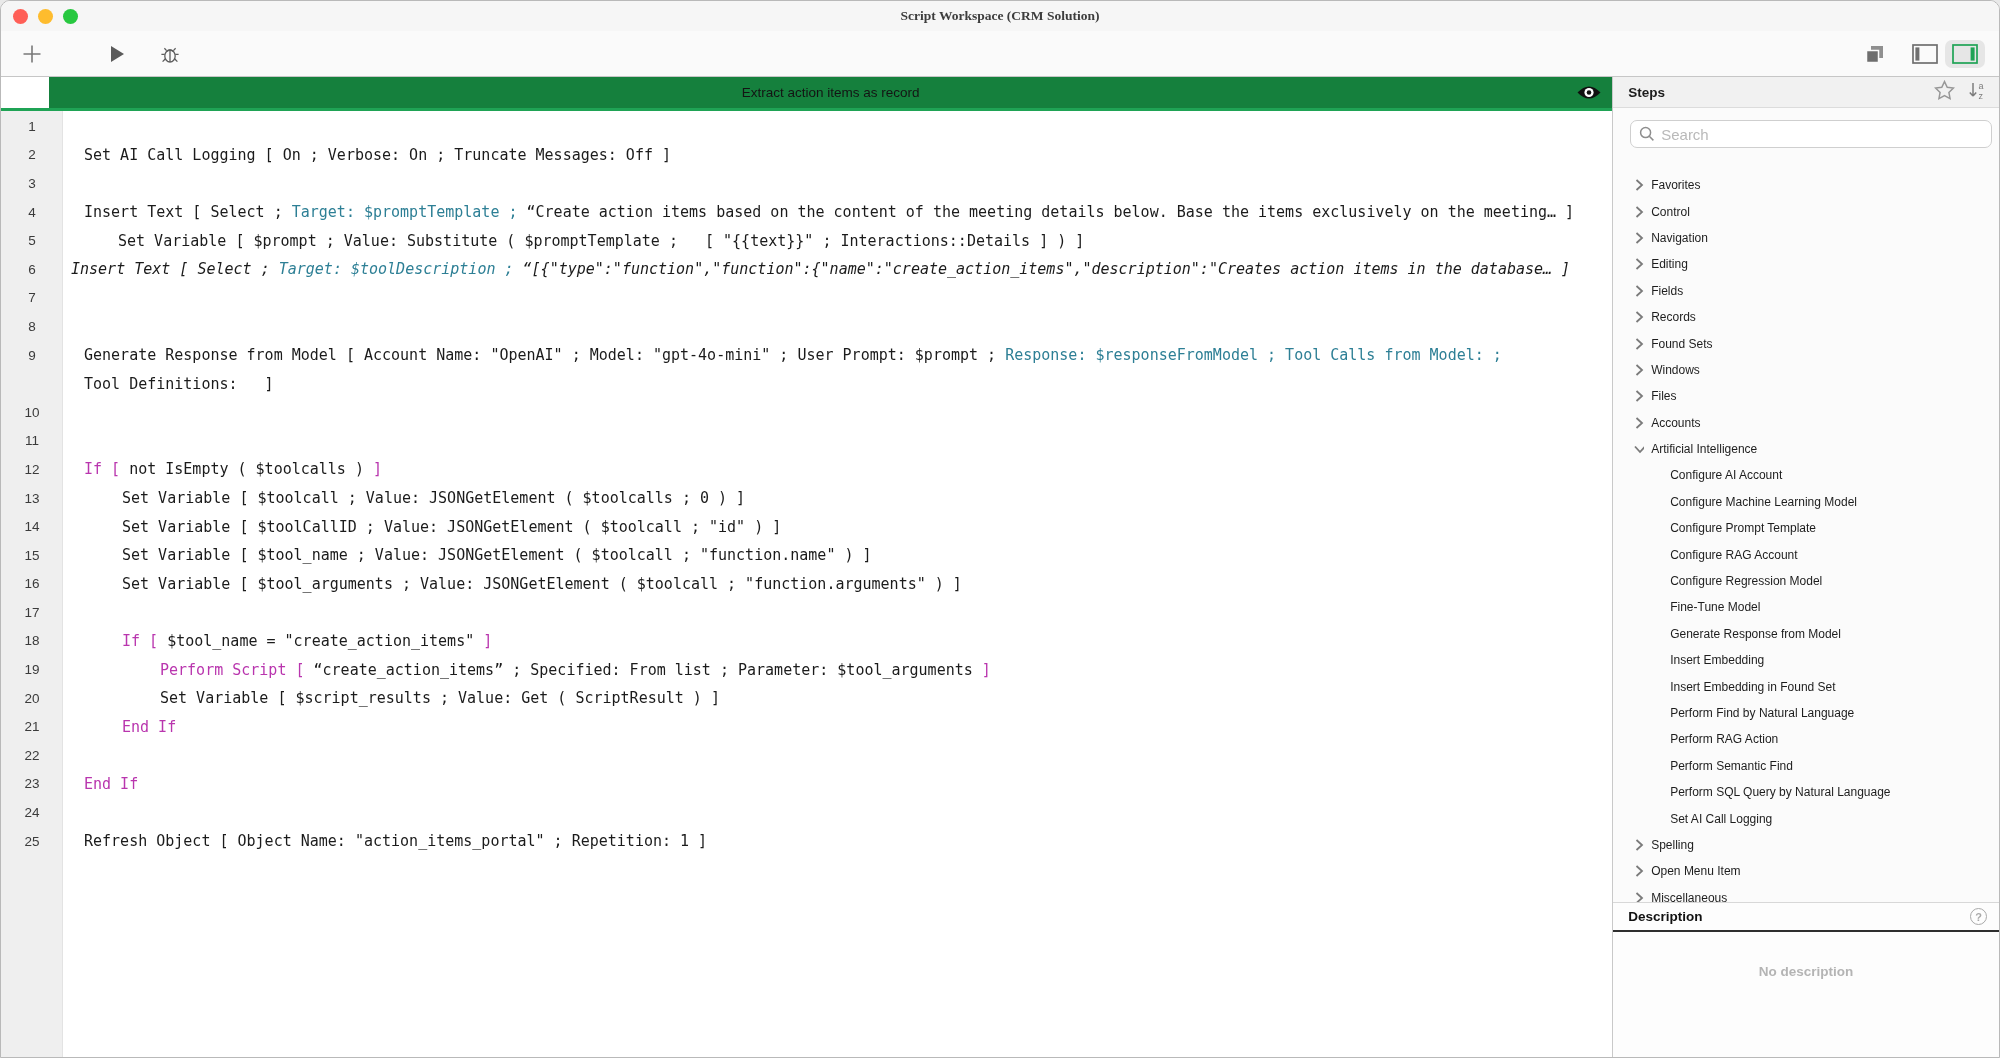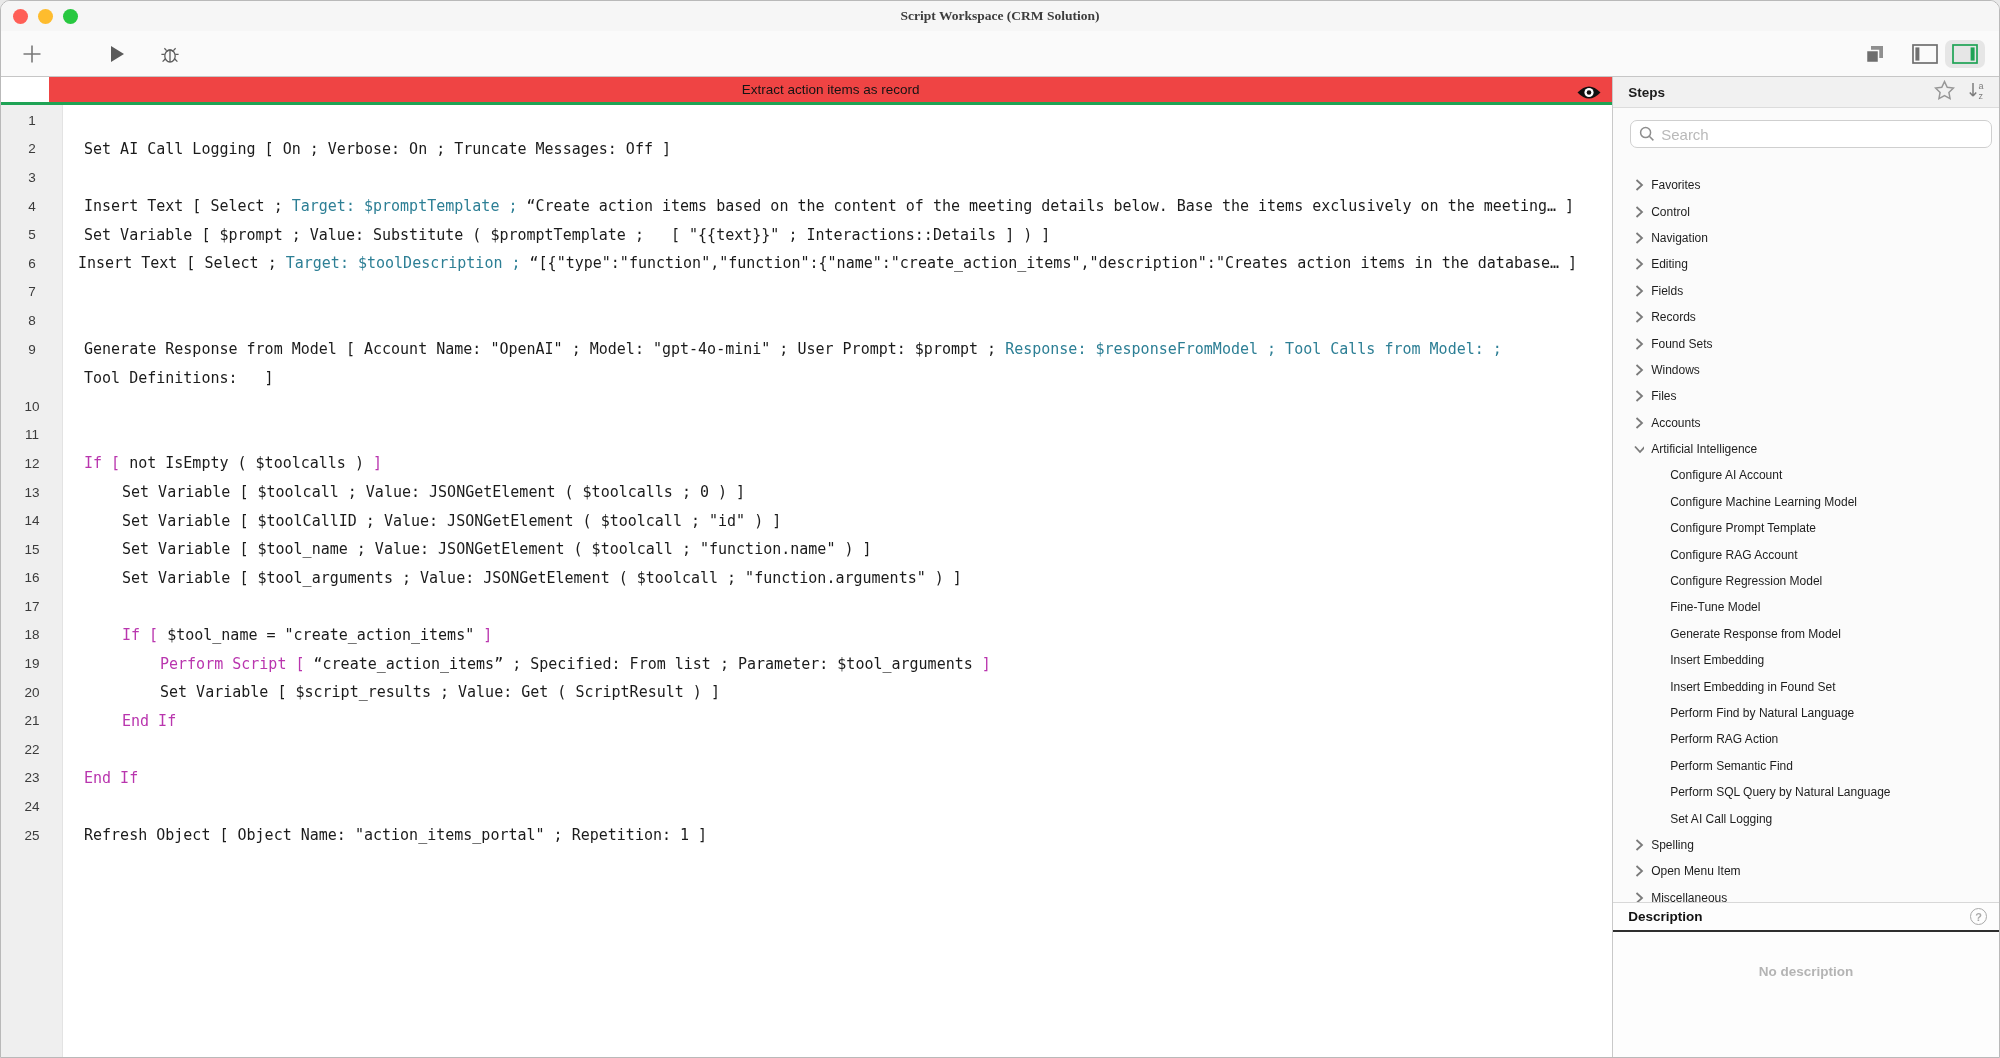--- a/index.html
+++ b/index.html
@@ -24,21 +24,21 @@
   .ti-bug  { left:156px; width:26px; }
   .ti-copy { left:1859px; width:28px; }
   .ti-panel-left { left:1908px; width:32px; }
   .ti-panel-right { left:1944px; width:40px; }
   .seg-btn-bg { background:#e6e6e6; border-radius:7px; padding:4px 7px; display:flex; align-items:center; }
 
   
   .main { display:flex; height:981px; }
   .editor { width:1612px; display:flex; flex-direction:column; background:#fff; }
 
-  .tabbar { height:25px; background:#ef4444; position:relative; display:flex; align-items:center; justify-content:center;margin-left:48px; }
+  .tabbar { height:31px; background:#15803d; position:relative; display:flex; align-items:center; justify-content:center;margin-left:48px; }
   .tab-label { font-size:13.5px; color:#141414; }
   .eye { position:absolute; right:10px; top:7px; }
   .greenbar { height:3px; background:#1fa355; }
 
   .script { flex:1; position:relative; background:#fff; overflow:hidden; }
   .gutter { position:absolute; left:0; top:0; bottom:0; width:62px; background:#efefef; border-right:1px solid #e3e3e3; }
   .rows { position:relative; padding-top:1px; }
   .code-row { height:28.6px; display:flex; align-items:center; }
   .line-num { width:62px; flex:none; text-align:center; font-size:13.5px; color:#3b3b3b; }
   .line-code { font-family:"DejaVu Sans Mono", monospace; font-size:15px; color:#1b1b1b; white-space:pre; }
@@ -156,25 +156,25 @@
             <div class="code-row">
               <span class="line-num">3</span>
               <span class="line-code" style="padding-left: 21px;"></span>
             </div>
             <div class="code-row">
               <span class="line-num">4</span>
               <span class="line-code" style="padding-left: 21px;"><span class="seg-d">Insert Text [ Select ; </span><span class="seg-t">Target: $promptTemplate ; </span><span class="seg-d">“Create action items based on the content of the meeting details below. Base the items exclusively on the meeting… ]</span></span>
             </div>
             <div class="code-row">
               <span class="line-num">5</span>
-              <span class="line-code" style="padding-left: 21px;"><span class="seg-d">Set Variable [ $prompt ; Value: Substitute ( $promptTemplate ;   [ "{{text}}" ; Interactions::Details ] ) ]</span></span>
+              <span class="line-code" style="padding-left: 21px; margin-left: 34px;"><span class="seg-d">Set Variable [ $prompt ; Value: Substitute ( $promptTemplate ;   [ "{{text}}" ; Interactions::Details ] ) ]</span></span>
             </div>
             <div class="code-row">
               <span class="line-num">6</span>
-              <span class="line-code" style="padding-left: 15px;"><span class="seg-d">Insert Text [ Select ; </span><span class="seg-t">Target: $toolDescription ; </span><span class="seg-d">“[{"type":"function","function":{"name":"create_action_items","description":"Creates action items in the database… ]</span></span>
+              <span class="line-code" style="padding-left: 8px; font-style: italic;"><span class="seg-d">Insert Text [ Select ; </span><span class="seg-t">Target: $toolDescription ; </span><span class="seg-d">“[{"type":"function","function":{"name":"create_action_items","description":"Creates action items in the database… ]</span></span>
             </div>
             <div class="code-row">
               <span class="line-num">7</span>
               <span class="line-code" style="padding-left: 21px;"></span>
             </div>
             <div class="code-row">
               <span class="line-num">8</span>
               <span class="line-code" style="padding-left: 21px;"></span>
             </div>
             <div class="code-row">

